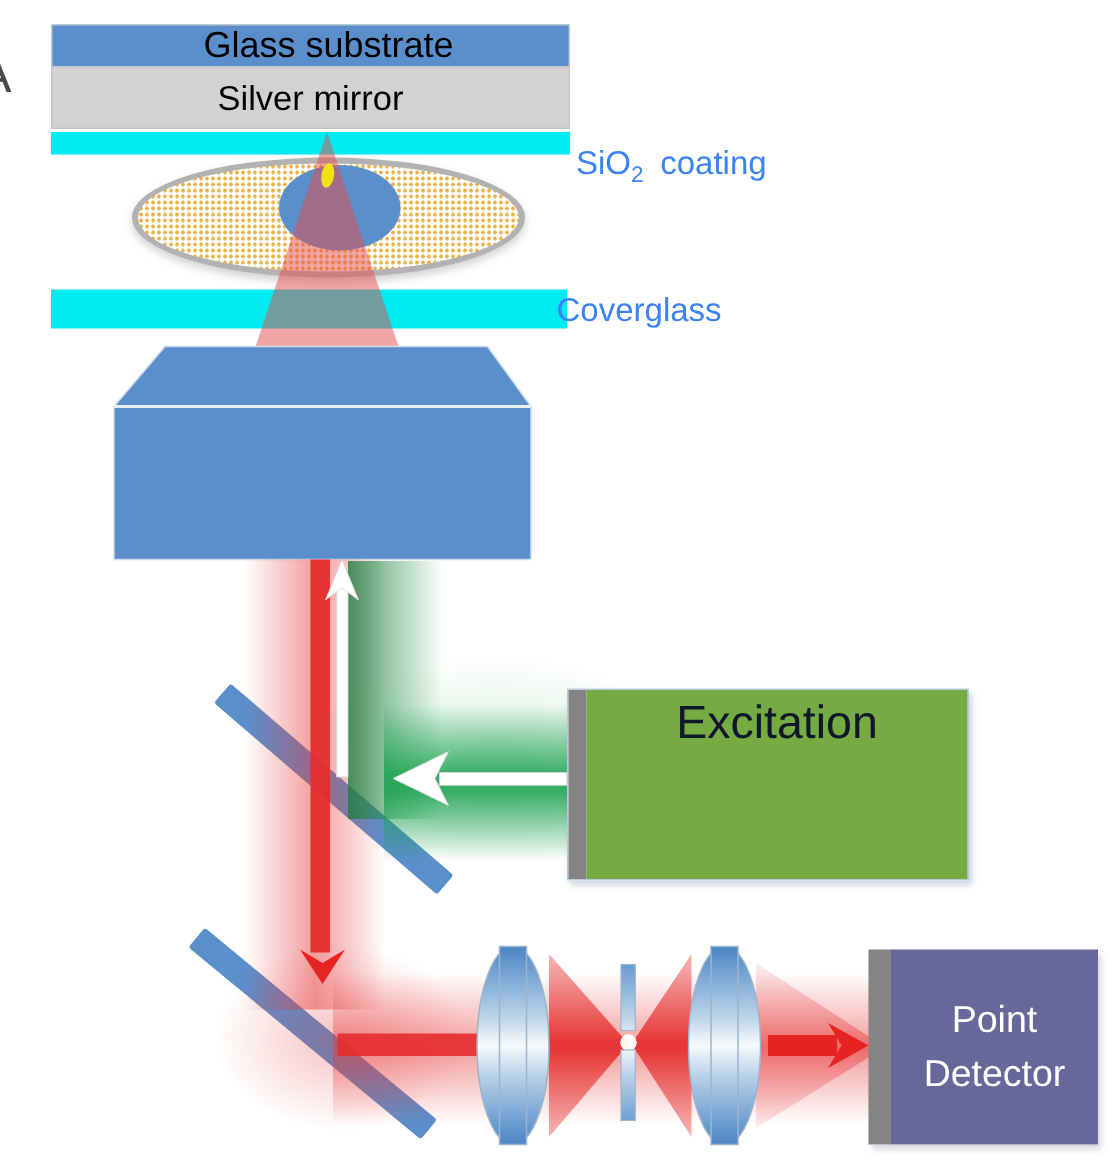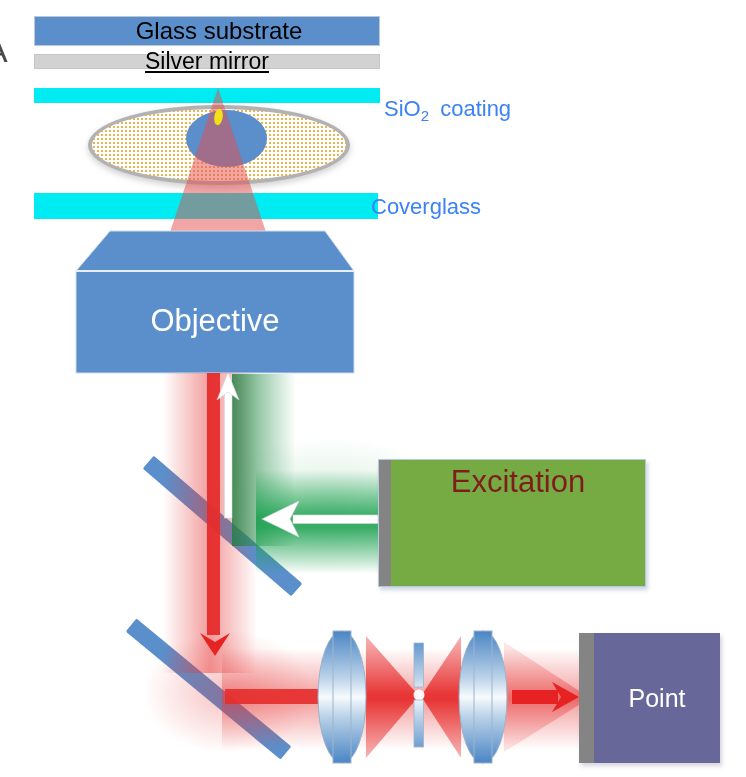--- a/index.html
+++ b/index.html
@@ -12,23 +12,23 @@
     display:flex;align-items:center;justify-content:center;
     color:#000;font-size:24px;line-height:1;
   }
   
   #glass-substrate{
     left:34px;top:16px;width:346px;height:30px;
     background:var(--steel_blue,#5a8fcb);
     border:1px solid #bcc8d4;box-sizing:border-box;padding-left:24px;
   }
   #silver-mirror{
-    left:34px;top:54px;width:346px;height:15px;
+    left:34px;top:44px;width:346px;height:42px;
     background:var(--silver_gray,#d2d2d2);
-    border:1px solid #c6c6c6;box-sizing:border-box;text-decoration:underline;
+    border:1px solid #c6c6c6;box-sizing:border-box;
   }
   #silver-mirror .layer-label{font-size:23px;}
   #sio2-layer{
     left:34px;top:88px;width:346px;height:15px;
     background:var(--cyan,#00ecf2);
   }
   #coverglass-layer{
     left:34px;top:193px;width:344px;height:26px;
     background:var(--cyan,#00ecf2);
   }
@@ -58,25 +58,25 @@
   
   #excitation-laser{
     left:378px;top:459px;width:268px;height:128px;display:flex;
     border:1px solid #b9c9dd;box-sizing:border-box;
     box-shadow:2px 3px 4px rgba(140,165,195,0.45);
   }
   #excitation-laser .facet{width:12px;background:var(--edge_gray,#848484);}
   #excitation-laser .body{
     flex:1;background:var(--laser_green,#75ab42);
     display:flex;flex-direction:column;align-items:center;justify-content:space-between;
-    color:#7f1d1d;font-size:31px;line-height:1.45;
+    color:#0f172a;font-size:31px;line-height:1.45;
   }
   
   #point-detector{
-    left:579px;top:633px;width:141px;height:130px;display:flex;
+    left:579px;top:633px;width:153px;height:130px;display:flex;
     box-sizing:border-box;
     box-shadow:2px 3px 4px rgba(150,150,170,0.4);
   }
   #point-detector .facet{width:15px;background:var(--edge_gray,#848484);}
   #point-detector .body{
     flex:1;background:var(--detector_purple,#67679a);
     display:flex;flex-direction:column;align-items:center;justify-content:center;
     color:#fff;font-size:25px;line-height:1.45;
   }
   #optics-svg{left:0;top:0;}
@@ -204,29 +204,29 @@
       <rect x="293" y="515" width="85" height="8.5"></rect>
       <polygon points="262,519 299,501 290,519 299,537"></polygon>
     </g>
 
     <g fill="var(--beam_red,#e62222)">
       <rect x="512" y="690" width="46" height="14"></rect>
       <polygon points="579,697 552,682 561,697 552,712"></polygon>
     </g>
   </svg>
 
-  <div class="abs" id="objective-label">Objective</div>
 
   <div class="abs" id="excitation-laser">
     <div class="facet"></div>
     <div class="body">
       <span>Excitation</span>
     </div>
   </div>
 
   <div class="abs" id="point-detector">
     <div class="facet"></div>
     <div class="body">
       <span>Point</span>
+      <span>Detector</span>
     </div>
   </div>
 
 </div>
 
 </body></html>

